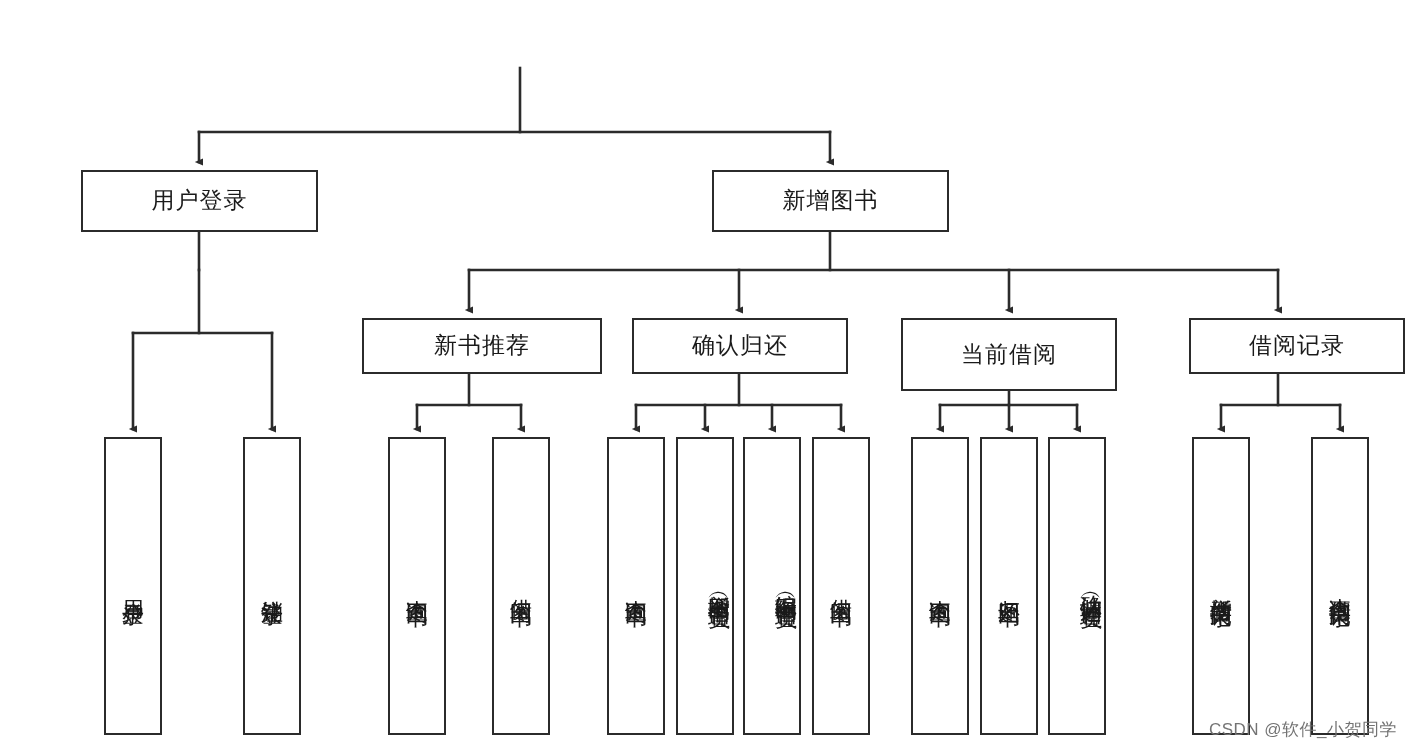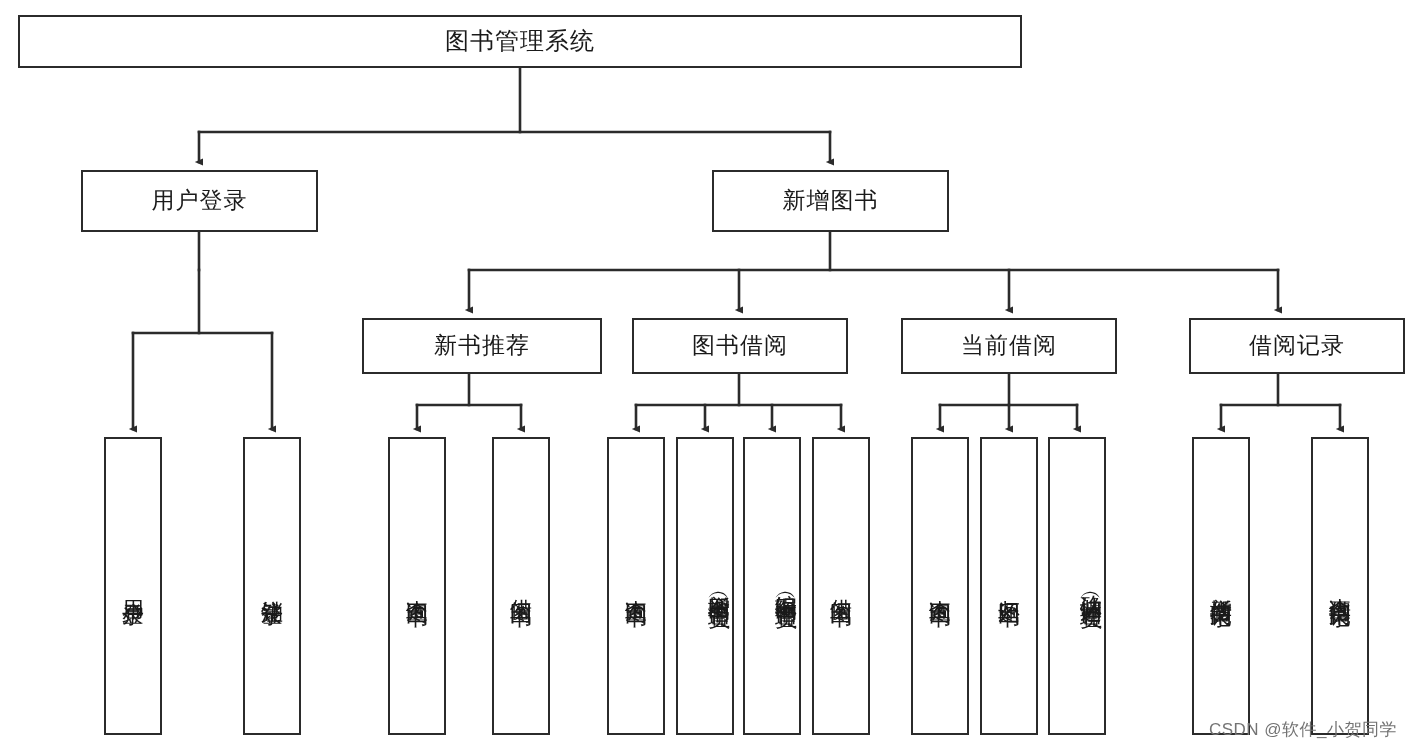--- a/index.html
+++ b/index.html
@@ -126,38 +126,35 @@
       <path d="M1077,405 L1077,429" marker-end="url(#arrowhead)"></path>
 
       <path d="M1278,374 L1278,405"></path>
       <path d="M1221,405 L1340,405"></path>
       <path d="M1221,405 L1221,429" marker-end="url(#arrowhead)"></path>
       <path d="M1340,405 L1340,429" marker-end="url(#arrowhead)"></path>
 
     </g>
   </svg>
 
-  <div class="node horizontal root" style="left:18px; top:15px; width:1004px; height:53px;">
-    <span>图书管理系统</span>
-  </div>
 
   <div class="node horizontal" style="left:81px; top:170px; width:237px; height:62px;">
     <span>用户登录</span>
   </div>
   <div class="node horizontal" style="left:712px; top:170px; width:237px; height:62px;">
     <span>新增图书</span>
   </div>
 
   <div class="node horizontal" style="left:362px; top:318px; width:240px; height:56px;">
     <span>新书推荐</span>
   </div>
   <div class="node horizontal" style="left:632px; top:318px; width:216px; height:56px;">
-    <span>图书借阅</span>
-  </div>
-  <div class="node horizontal" style="left:901px; top:318px; width:216px; height:56px;">
+    <span>确认归还</span>
+  </div>
+  <div class="node horizontal" style="left:901px; top:318px; width:216px; height:73px;">
     <span>当前借阅</span>
   </div>
   <div class="node horizontal" style="left:1170px; top:318px; width:216px; height:56px;margin-left:19px;">
     <span>借阅记录</span>
   </div>
 
   <div class="node vertical align-center" style="left:104px; top:437px; width:58px; height:298px;">
     <span class="vlabel">用户登录</span>
   </div>
   <div class="node vertical align-center" style="left:243px; top:437px; width:58px; height:298px;">

